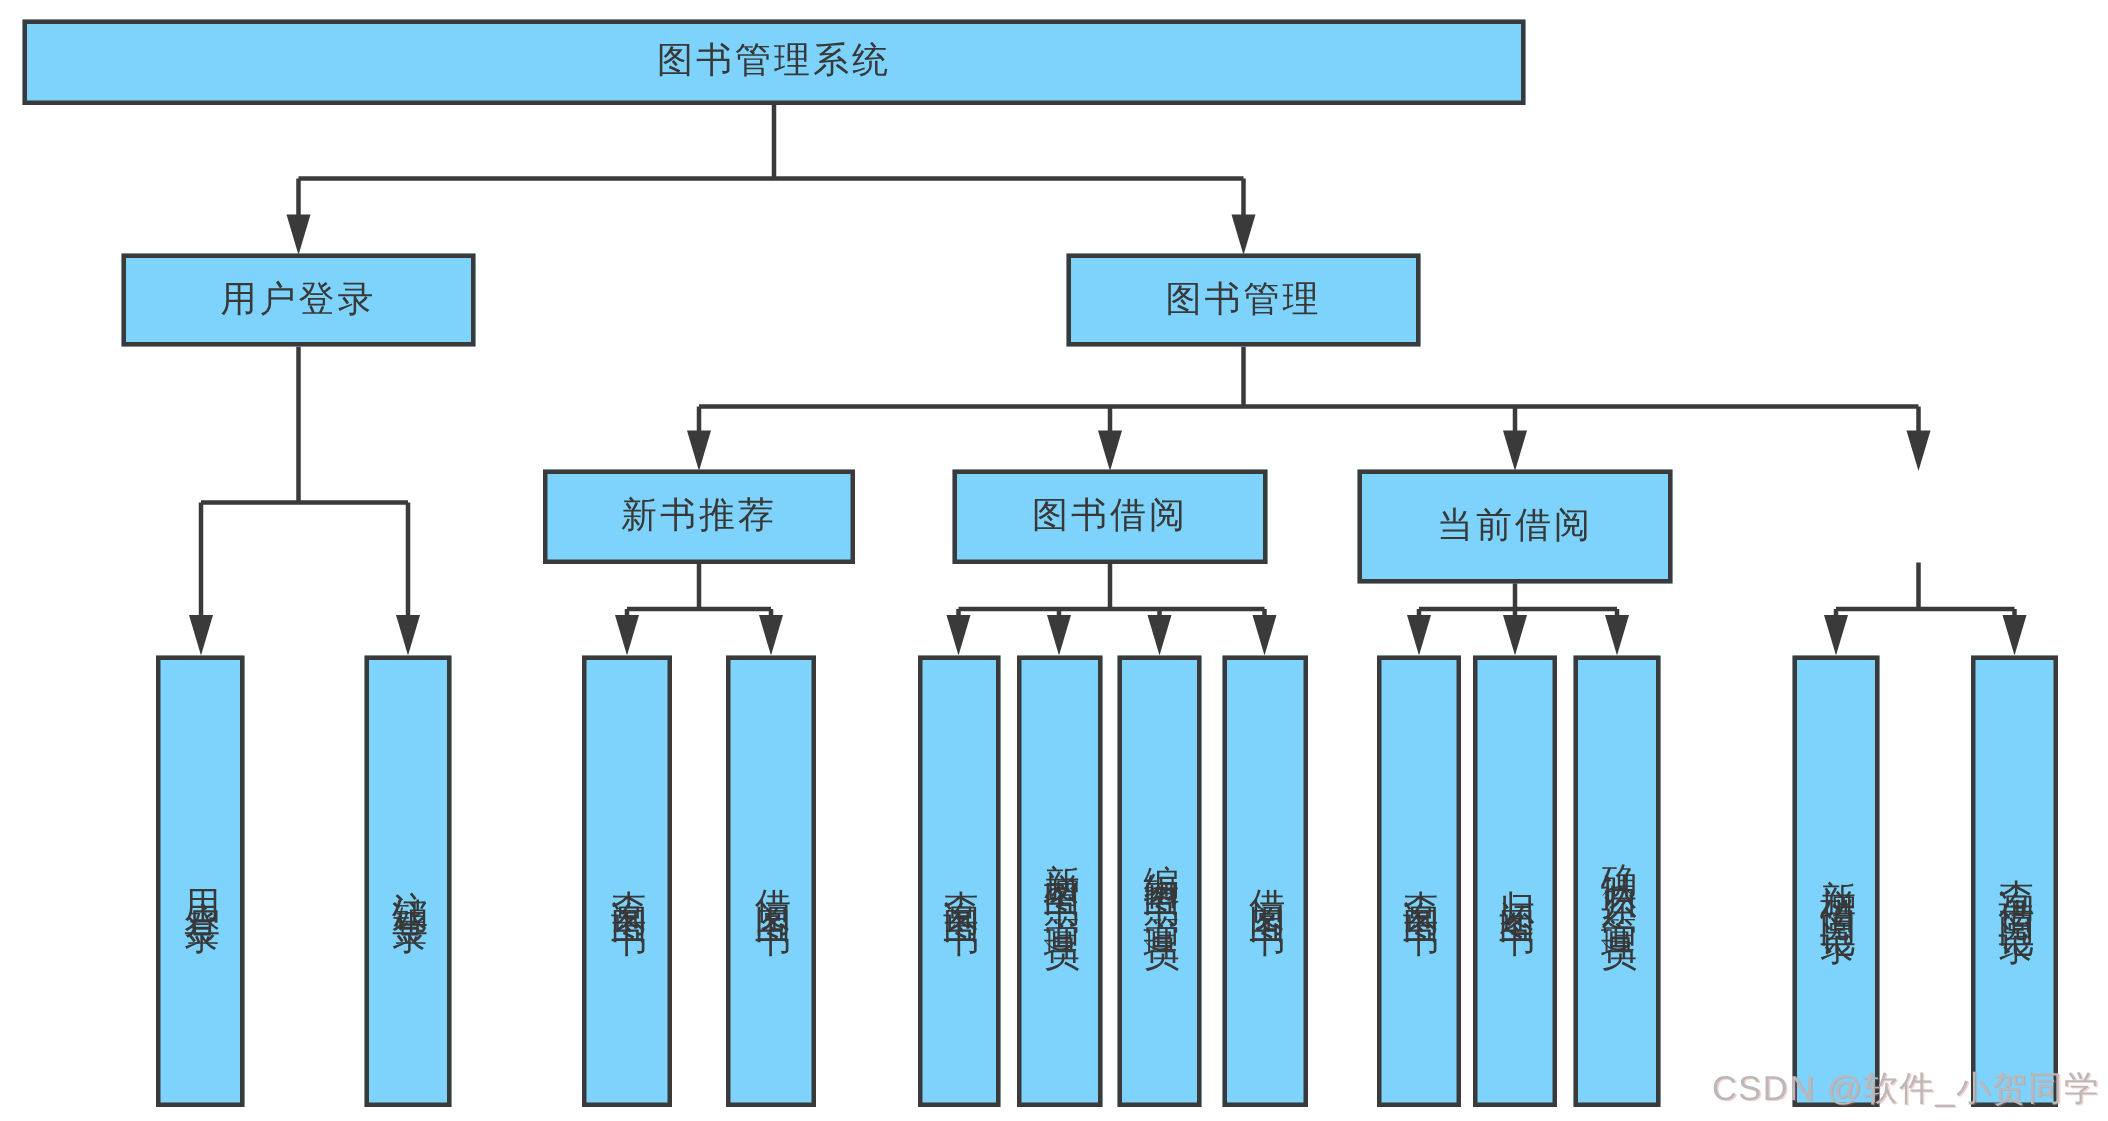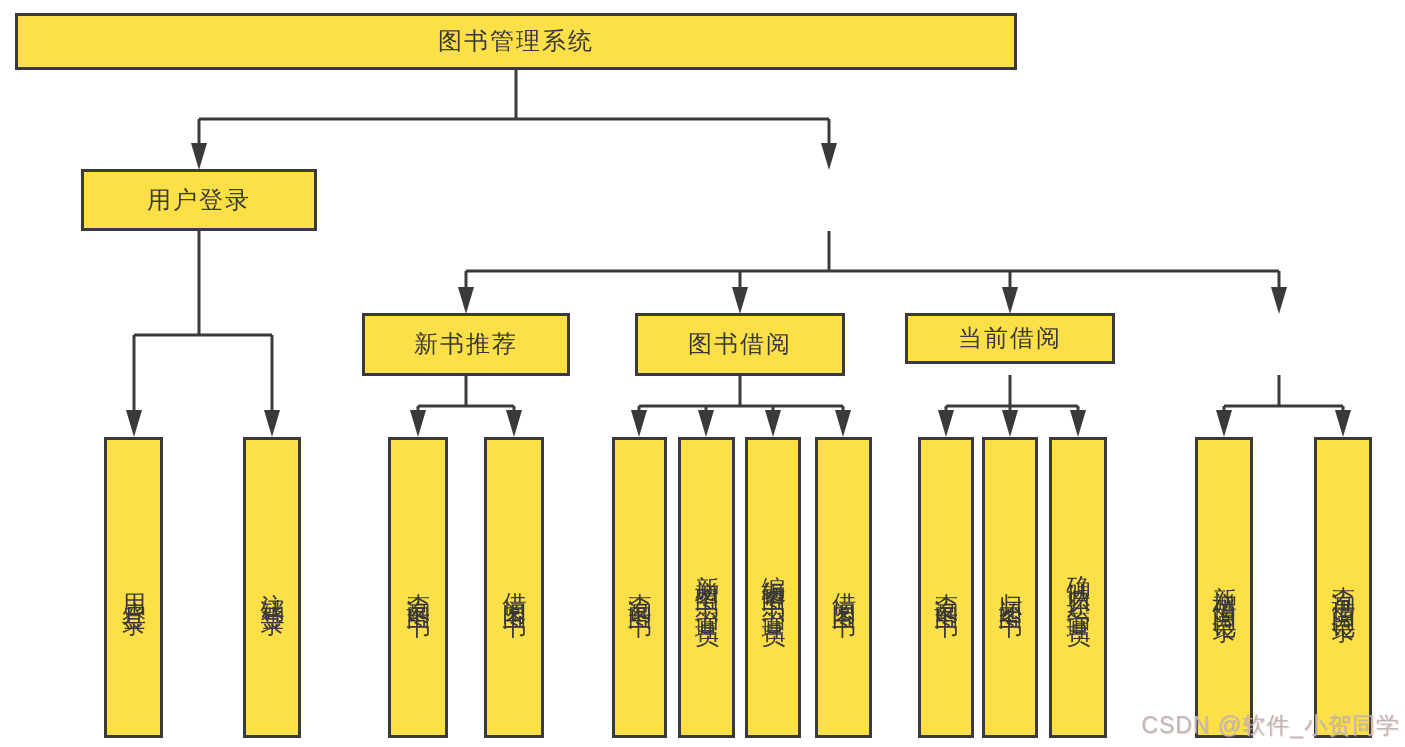--- a/index.html
+++ b/index.html
@@ -9,21 +9,21 @@
     background:#ffffff;
     font-family:"Liberation Sans","DejaVu Sans",sans-serif;
     overflow:hidden;
   }
   .edges{position:absolute;left:0;top:0;}
   .edges path{stroke:#3a3a3a;stroke-width:3;fill:none;}
   .edges path.arrowhead{fill:#3a3a3a;stroke:none;}
   .box{
     position:absolute;
     box-sizing:border-box;
-    background:#fde047;
+    background:#7dd3fc;
     border:3px solid #3a3a3a;
     display:flex;align-items:center;justify-content:center;
     color:#383838;
     font-size:24px;
     letter-spacing:2px;
     text-align:center;
     line-height:1.2;
     font-family:Liberation Serif, serif;
   }
   .vbox{
@@ -120,24 +120,25 @@
       <path d="M1224 406 V412"></path>
       <path class="arrowhead" d="M1216 410 L1232 410 L1224 437 Z"></path>
       <path d="M1343 406 V412"></path>
       <path class="arrowhead" d="M1335 410 L1351 410 L1343 437 Z"></path>
     </g>
   </svg>
 
   <div class="box" style="left:15px;top:13px;width:1002px;height:57px">图书管理系统</div>
 
   <div class="box" style="left:81px;top:169px;width:236px;height:62px">用户登录</div>
+  <div class="box" style="left:711px;top:169px;width:236px;height:62px">图书管理</div>
 
   <div class="box" style="left:635px;top:313px;width:210px;height:63px">图书借阅</div>
   <div class="box" style="left:362px;top:313px;width:208px;height:63px">新书推荐</div>
-  <div class="box" style="left:905px;top:313px;width:210px;height:51px">当前借阅</div>
+  <div class="box" style="left:905px;top:313px;width:210px;height:76px">当前借阅</div>
 
   <div class="box vbox" style="left:104px;top:437px;width:59px;height:301px">用户登录</div>
   <div class="box vbox" style="left:243px;top:437px;width:58px;height:301px">注销登录</div>
 
   <div class="box vbox" style="left:388px;top:437px;width:60px;height:301px">查询图书</div>
   <div class="box vbox" style="left:484px;top:437px;width:60px;height:301px">借阅图书</div>
 
   <div class="box vbox" style="left:612px;top:437px;width:55px;height:301px">查询图书</div>
   <div class="box vbox" style="left:678px;top:437px;width:57px;height:301px">新增图书（管理员）</div>
   <div class="box vbox" style="left:745px;top:437px;width:56px;height:301px">编辑图书（管理员）</div>

